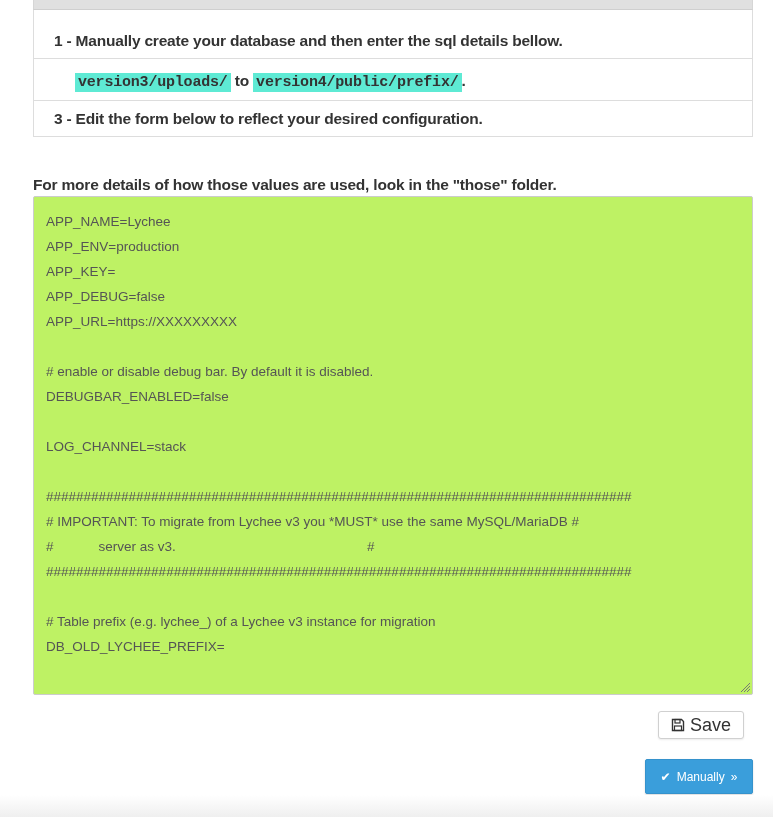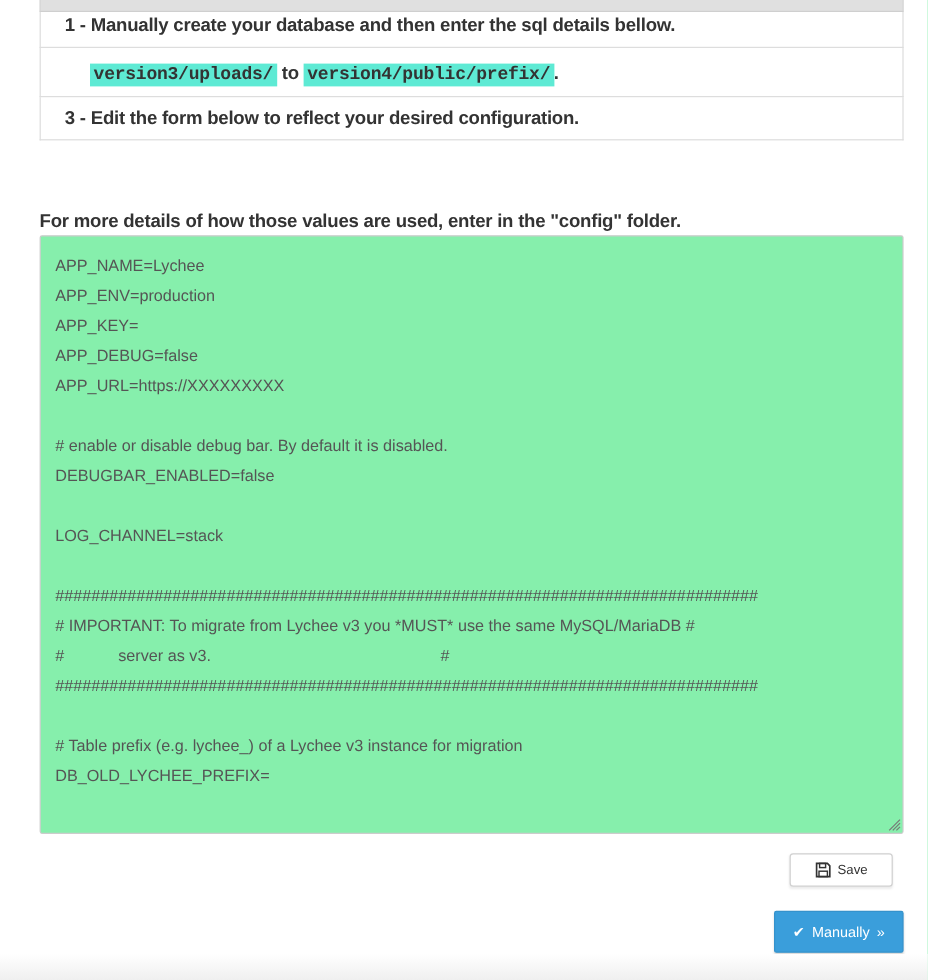--- a/index.html
+++ b/index.html
@@ -18,57 +18,57 @@
     }
 
     .steps { list-style: none; margin: 0; padding: 0; }
     .step {
       border: 1px solid #dddddd; border-top: none;
       padding: 9px 20px 9px 20px;
       font-size: 15.5px; font-weight: bold; color: #333333;
       line-height: 17px;
       letter-spacing: -0.2px;
     }
-    .step.first { height: 17px; padding-top: 3px; padding-bottom: 9px; }
+    .step.first { height: 17px; padding-top: 22px; padding-bottom: 9px; }
     .step .line2 { padding-left: 21px; margin-top: 4px; display: block; }
     .code {
       font-family: "Liberation Mono", "DejaVu Sans Mono", monospace;
       background: #5eead4; color: #333;
       padding: 1px 3px; font-size: 15px; font-weight: bold;
     }
 
     .details-label {
       position: absolute; left: 0; top: 176px;
       font-size: 15.5px; font-weight: bold; color: #333; letter-spacing: -0.2px;
     }
 
     .config-textarea {
       position: absolute; left: 0; top: 196px;
       width: 718px; height: 497px;
       border: 1px solid #cccccc; border-radius: 2px;
-      background: #86efac;
+      background: #bef264;
       box-sizing: content-box;
     }
     .config-lines {
       position: absolute; left: 12px; top: 12px; right: 12px;
       font-size: 13.5px; color: #555555; line-height: 25px;
       white-space: pre; overflow: hidden;
     }
     .config-line { height: 25px; }
     .resize-handle {
       position: absolute; right: 1px; bottom: 1px; width: 12px; height: 12px;
     }
 
     .save-button {
       position: absolute; left: 625px; top: 711px;
       width: 86px; height: 28px; box-sizing: border-box;
       background: #fff; border: 1px solid #d0d0d0; border-radius: 3px;
       box-shadow: 0 1px 2px rgba(0,0,0,0.08);
       display: flex; align-items: center; justify-content: center;
-      font-size: 11px; color: #333; cursor: pointer;
+      font-size: 18px; color: #333; cursor: pointer;
     }
     .save-button .icon { width: 14px; height: 14px; margin-right: 5px; }
 
     .install-button {
       position: absolute; left: 612px; top: 759px;
       width: 108px; height: 35px; box-sizing: border-box;
       background: #3a9edb; border: 1px solid #3592cc; border-radius: 2px;
       box-shadow: 0 1px 2px rgba(0,0,0,0.15);
       display: flex; align-items: center; justify-content: center;
       font-size: 12px; color: #ffffff; cursor: pointer;
@@ -97,21 +97,21 @@
         <span class="code">version3/uploads/</span>
         <span>to</span>
         <span class="code">version4/public/prefix/</span><span>.</span>
       </span>
     </li>
     <li class="step">
       <span>3 - Edit the form below to reflect your desired configuration.</span>
     </li>
   </ul>
 
-  <div class="details-label">For more details of how those values are used, enter in the "config" folder.</div>
+  <div class="details-label">For more details of how those values are used, look in the "those" folder.</div>
 
   <div class="config-textarea">
     <div class="config-lines" id="config-lines"><div class="config-line">APP_NAME=Lychee</div><div class="config-line">APP_ENV=production</div><div class="config-line">APP_KEY=</div><div class="config-line">APP_DEBUG=false</div><div class="config-line">APP_URL=https://XXXXXXXXX</div><div class="config-line"></div><div class="config-line"># enable or disable debug bar. By default it is disabled.</div><div class="config-line">DEBUGBAR_ENABLED=false</div><div class="config-line"></div><div class="config-line">LOG_CHANNEL=stack</div><div class="config-line"></div><div class="config-line">##############################################################################</div><div class="config-line"># IMPORTANT: To migrate from Lychee v3 you *MUST* use the same MySQL/MariaDB #</div><div class="config-line">#            server as v3.                                                   #</div><div class="config-line">##############################################################################</div><div class="config-line"></div><div class="config-line"># Table prefix (e.g. lychee_) of a Lychee v3 instance for migration</div><div class="config-line">DB_OLD_LYCHEE_PREFIX=</div></div>
     <svg class="resize-handle" viewBox="0 0 12 12">
       <line x1="11" y1="2" x2="2" y2="11" stroke="#777" stroke-width="1"></line>
       <line x1="11" y1="5" x2="5" y2="11" stroke="#777" stroke-width="1"></line>
       <line x1="11" y1="8" x2="8" y2="11" stroke="#777" stroke-width="1"></line>
     </svg>
   </div>
 

